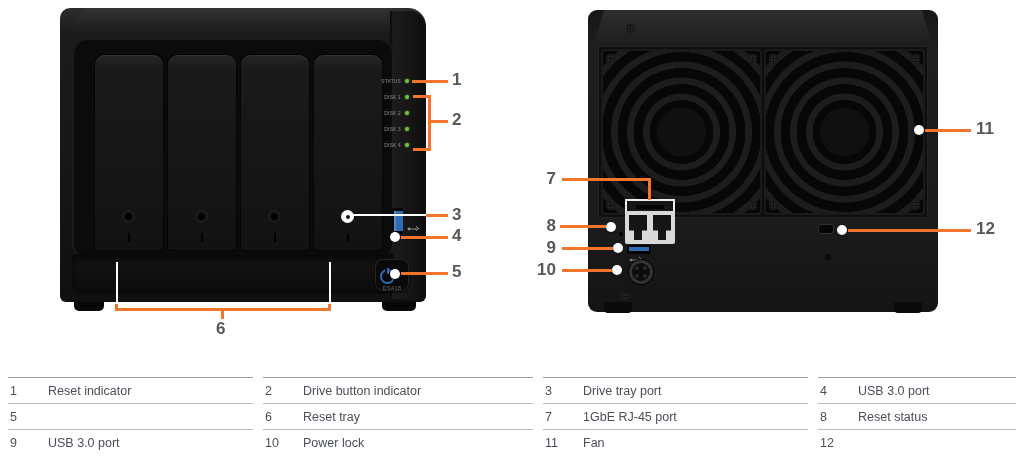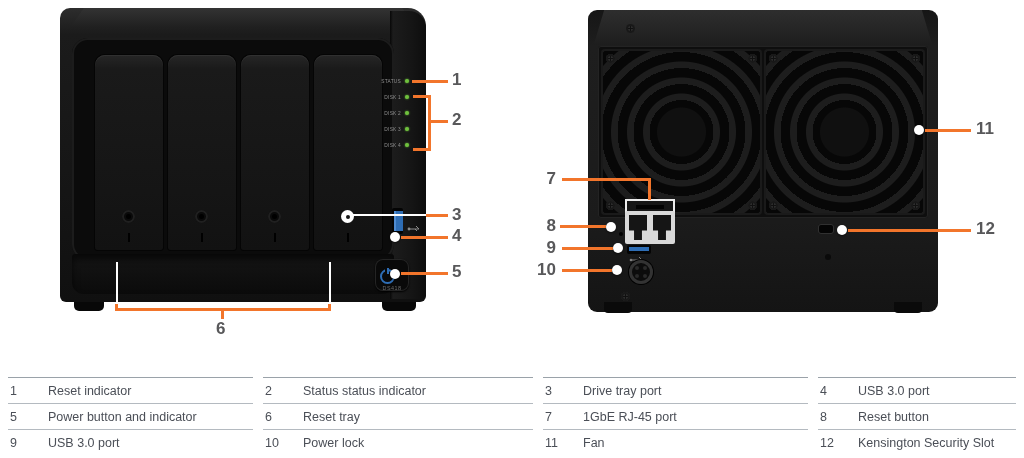--- a/index.html
+++ b/index.html
@@ -250,56 +250,54 @@
   <div class="oline" style="left:848px;top:229px;width:123px;"></div>
   <div class="num" style="left:976px;top:220px;">12</div>
 
   <div class="legend">
     <div class="lcell first">
       <span class="lnum">1</span>
       <span class="llab">Reset indicator</span>
     </div>
     <div class="lcell first">
       <span class="lnum">2</span>
-      <span class="llab">Status status indicator</span>
+      <span class="llab">Drive button indicator</span>
     </div>
     <div class="lcell first">
       <span class="lnum">3</span>
       <span class="llab">Drive tray port</span>
     </div>
     <div class="lcell first">
       <span class="lnum">4</span>
       <span class="llab">USB 3.0 port</span>
     </div>
     <div class="lcell">
       <span class="lnum">5</span>
-      <span class="llab">Power button and indicator</span>
     </div>
     <div class="lcell">
       <span class="lnum">6</span>
       <span class="llab">Reset tray</span>
     </div>
     <div class="lcell">
       <span class="lnum">7</span>
       <span class="llab">1GbE RJ-45 port</span>
     </div>
     <div class="lcell">
       <span class="lnum">8</span>
-      <span class="llab">Reset button</span>
+      <span class="llab">Reset status</span>
     </div>
     <div class="lcell">
       <span class="lnum">9</span>
       <span class="llab">USB 3.0 port</span>
     </div>
     <div class="lcell">
       <span class="lnum">10</span>
       <span class="llab">Power lock</span>
     </div>
     <div class="lcell">
       <span class="lnum">11</span>
       <span class="llab">Fan</span>
     </div>
     <div class="lcell">
       <span class="lnum">12</span>
-      <span class="llab">Kensington Security Slot</span>
     </div>
   </div>
 </div>
 
 </body></html>

